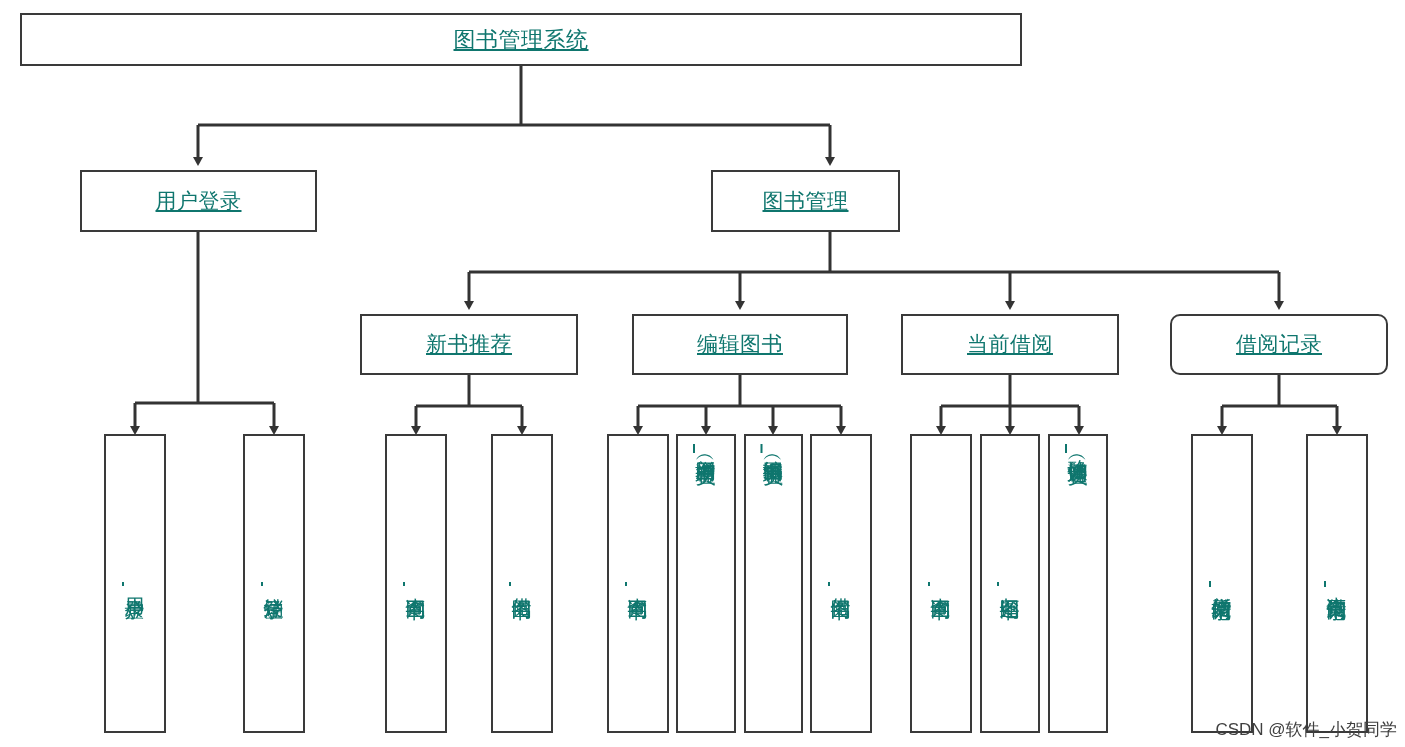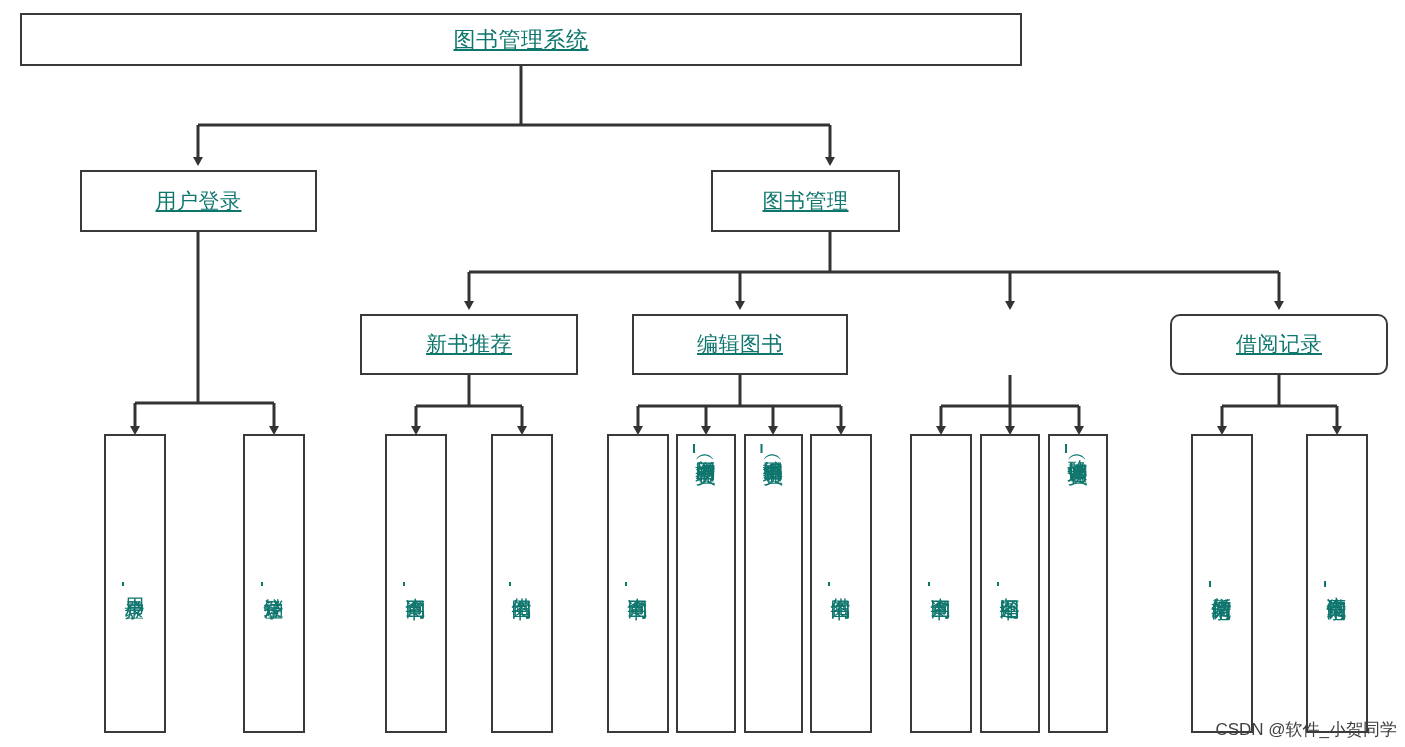--- a/index.html
+++ b/index.html
@@ -142,20 +142,23 @@
   <div class="node horizontal" style="left:711px; top:170px; width:189px; height:62px;">
     <span class="node-label">图书管理</span>
   </div>
 
   <div class="node horizontal" style="left:360px; top:314px; width:218px; height:61px;">
     <span class="node-label">新书推荐</span>
   </div>
   <div class="node horizontal" style="left:632px; top:314px; width:216px; height:61px;">
     <span class="node-label">编辑图书</span>
   </div>
+  <div class="node horizontal" style="left:901px; top:314px; width:218px; height:61px;">
+    <span class="node-label">当前借阅</span>
+  </div>
   <div class="node horizontal" style="left:1170px; top:314px; width:218px; height:61px;border-radius:10px;">
     <span class="node-label">借阅记录</span>
   </div>
 
   <div class="node vertical centered" style="left:104px; top:434px; width:62px; height:299px;">
     <span class="node-label">用户登录</span>
   </div>
   <div class="node vertical centered" style="left:243px; top:434px; width:62px; height:299px;">
     <span class="node-label">注销登录</span>
   </div>

